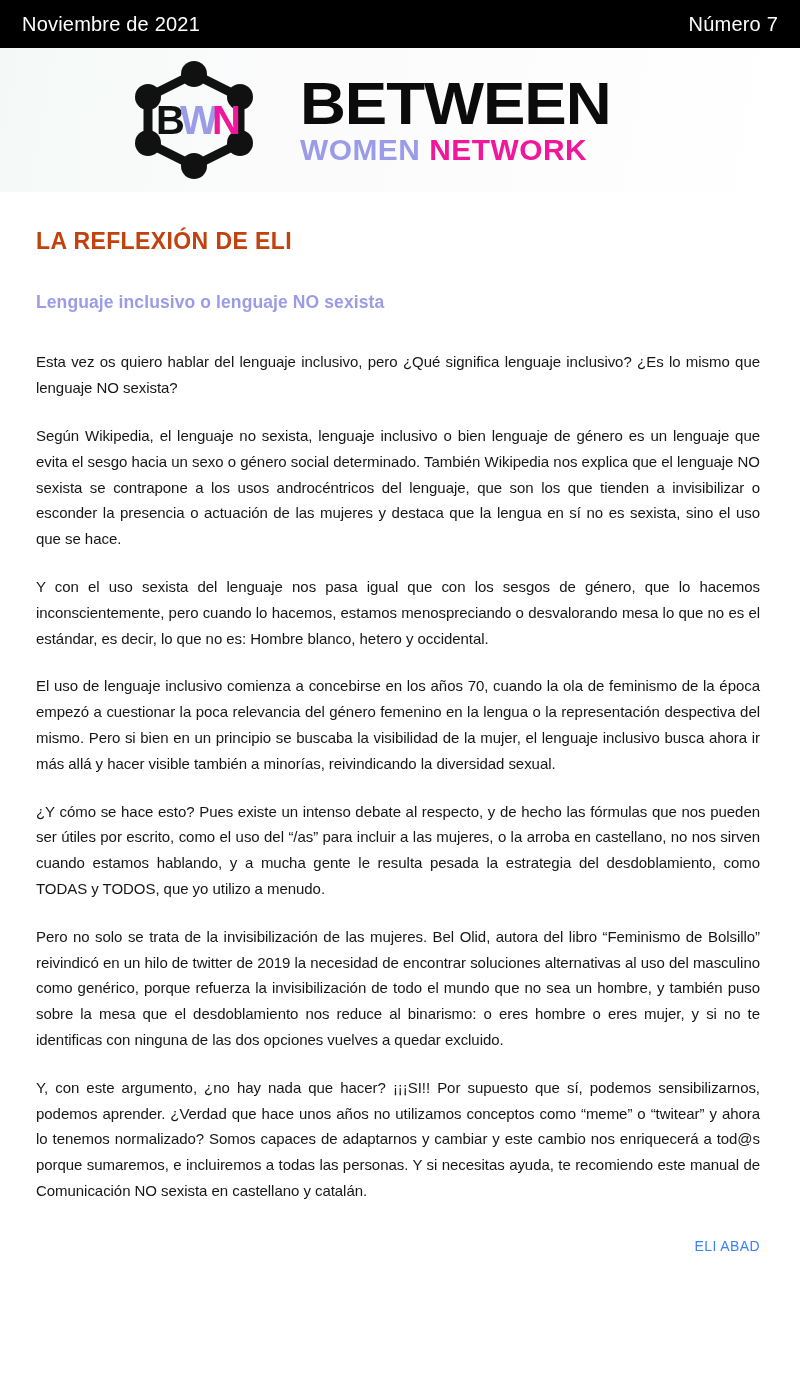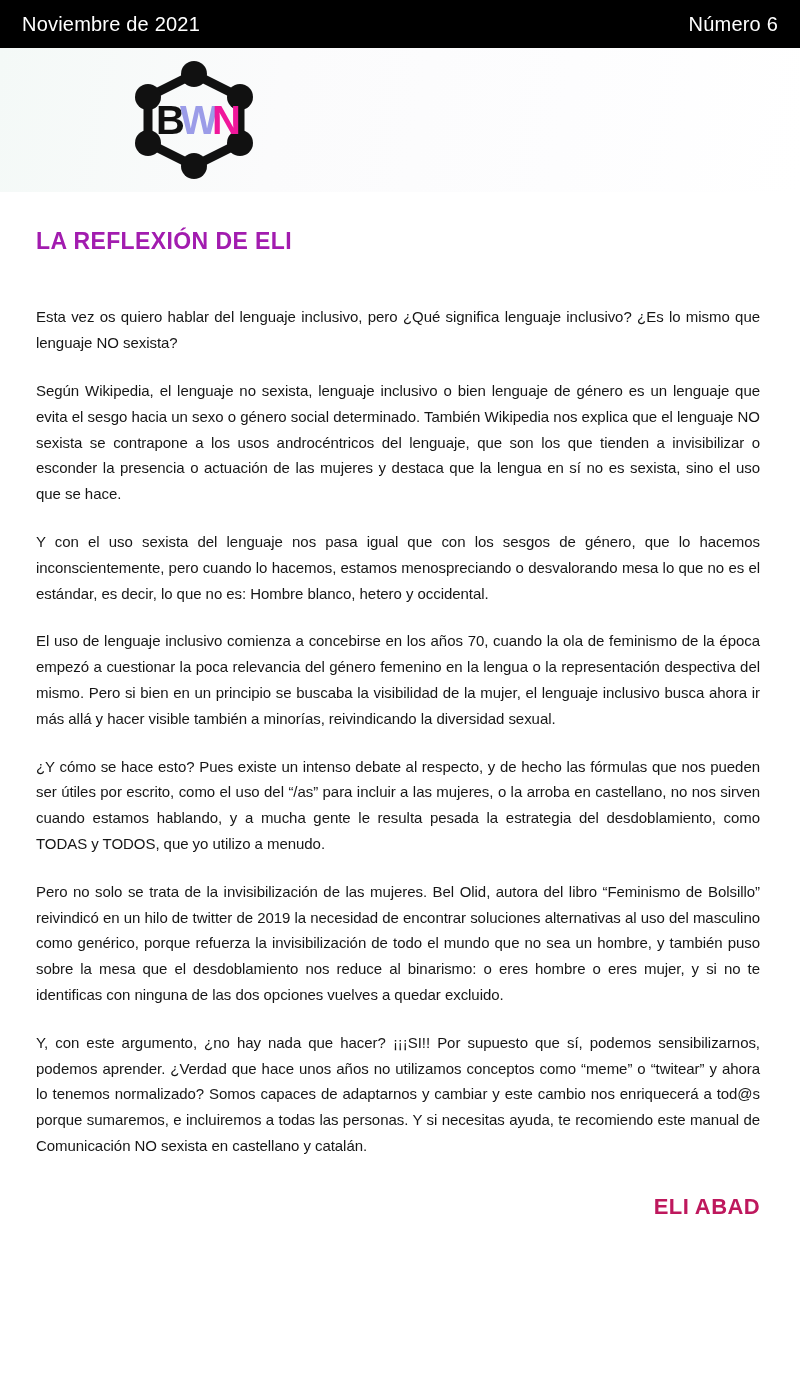--- a/index.html
+++ b/index.html
@@ -88,25 +88,25 @@
   }
   .logo-women   { color: #9b9ce8; }
   .logo-network { color: #f0179b; }
 
   
   .content {
     padding: 36px 40px 0 36px;
   }
 
   .article-title {
-    color: #a21caf;
+    color: #c2410c;
     font-size: 23px;
     font-weight: 700;
     letter-spacing: 0.4px;
-    margin-bottom: 50px;
+    margin-bottom: 38px;
     line-height: 1.15;
   }
 
   .article-subtitle {
     color: #9b9ce8;
     font-size: 17.5px;
     font-weight: 700;
     letter-spacing: 0.1px;
     margin-bottom: 36px;
     line-height: 1.2;
@@ -124,35 +124,35 @@
   }
   .body-text p:last-child { margin-bottom: 12px; }
 
   
   .signature {
     margin-top: 34px;
     padding: 0 40px 40px 0;
     text-align: right;
   }
   .sig-name {
-    color: #be185d;
-    font-size: 22px;
-    font-weight: 700;
+    color: #3b82f6;
+    font-size: 14px;
+    font-weight: 400;
     letter-spacing: 0.4px;
     line-height: 1.25;
   }
 </style>
 </head>
 <body>
 
 <div class="page">
 
   <div class="topbar">
     <span class="topbar-text">Noviembre de 2021</span>
-    <span class="topbar-text">Número 6</span>
+    <span class="topbar-text">Número 7</span>
   </div>
 
   <div class="banner">
 
     <div class="logo-mark">
       <svg viewBox="0 0 124 118" xmlns="http://www.w3.org/2000/svg" aria-hidden="true">
 
         <g stroke="#111111" stroke-width="9" fill="none" stroke-linecap="round">
           <line x1="62" y1="13" x2="16" y2="36"></line>
           <line x1="62" y1="13" x2="108" y2="36"></line>
@@ -170,27 +170,34 @@
           <circle cx="108" cy="82" r="13"></circle>
           <circle cx="62" cy="105" r="13"></circle>
         </g>
 
         <text x="24" y="73" font-family="Liberation Sans, sans-serif" font-size="40" font-weight="700" fill="#111111">B</text>
         <text x="48" y="73" font-family="Liberation Sans, sans-serif" font-size="40" font-weight="700" fill="#9b9ce8">W</text>
         <text x="80" y="73" font-family="Liberation Sans, sans-serif" font-size="40" font-weight="700" fill="#f0179b">N</text>
       </svg>
     </div>
 
+    <div class="logo-word">
+      <div class="logo-between">BETWEEN</div>
+      <div class="logo-sub">
+        <span class="logo-women">WOMEN</span><span>&nbsp;</span><span class="logo-network">NETWORK</span>
+      </div>
+    </div>
 
   </div>
 
   <div class="content">
 
     <h1 class="article-title">LA REFLEXIÓN DE ELI</h1>
 
+    <h2 class="article-subtitle">Lenguaje inclusivo o lenguaje NO sexista</h2>
 
     <div class="body-text">
       <p>Esta vez os quiero hablar del lenguaje inclusivo, pero ¿Qué significa lenguaje inclusivo? ¿Es lo mismo que lenguaje NO sexista?</p>
       <p>Según Wikipedia, el lenguaje no sexista, lenguaje inclusivo o bien lenguaje de género es un lenguaje que evita el sesgo hacia un sexo o género social determinado. También Wikipedia nos explica que el lenguaje NO sexista se contrapone a los usos androcéntricos del lenguaje, que son los que tienden a invisibilizar o esconder la presencia o actuación de las mujeres y destaca que la lengua en sí no es sexista, sino el uso que se hace.</p>
       <p>Y con el uso sexista del lenguaje nos pasa igual que con los sesgos de género, que lo hacemos inconscientemente, pero cuando lo hacemos, estamos menospreciando o desvalorando mesa lo que no es el estándar, es decir, lo que no es: Hombre blanco, hetero y occidental.</p>
       <p>El uso de lenguaje inclusivo comienza a concebirse en los años 70, cuando la ola de feminismo de la época empezó a cuestionar la poca relevancia del género femenino en la lengua o la representación despectiva del mismo. Pero si bien en un principio se buscaba la visibilidad de la mujer, el lenguaje inclusivo busca ahora ir más allá y hacer visible también a minorías, reivindicando la diversidad sexual.</p>
       <p>¿Y cómo se hace esto? Pues existe un intenso debate al respecto, y de hecho las fórmulas que nos pueden ser útiles por escrito, como el uso del “/as” para incluir a las mujeres, o la arroba en castellano, no nos sirven cuando estamos hablando, y a mucha gente le resulta pesada la estrategia del desdoblamiento, como TODAS y TODOS, que yo utilizo a menudo.</p>
       <p>Pero no solo se trata de la invisibilización de las mujeres. Bel Olid, autora del libro “Feminismo de Bolsillo” reivindicó en un hilo de twitter de 2019 la necesidad de encontrar soluciones alternativas al uso del masculino como genérico, porque refuerza la invisibilización de todo el mundo que no sea un hombre, y también puso sobre la mesa que el desdoblamiento nos reduce al binarismo: o eres hombre o eres mujer, y si no te identificas con ninguna de las dos opciones vuelves a quedar excluido.</p>
       <p>Y, con este argumento, ¿no hay nada que hacer? ¡¡¡SI!! Por supuesto que sí, podemos sensibilizarnos, podemos aprender. ¿Verdad que hace unos años no utilizamos conceptos como “meme” o “twitear” y ahora lo tenemos normalizado? Somos capaces de adaptarnos y cambiar y este cambio nos enriquecerá a tod@s porque sumaremos, e incluiremos a todas las personas. Y si necesitas ayuda, te recomiendo este manual de Comunicación NO sexista en castellano y catalán.</p>
     </div>

